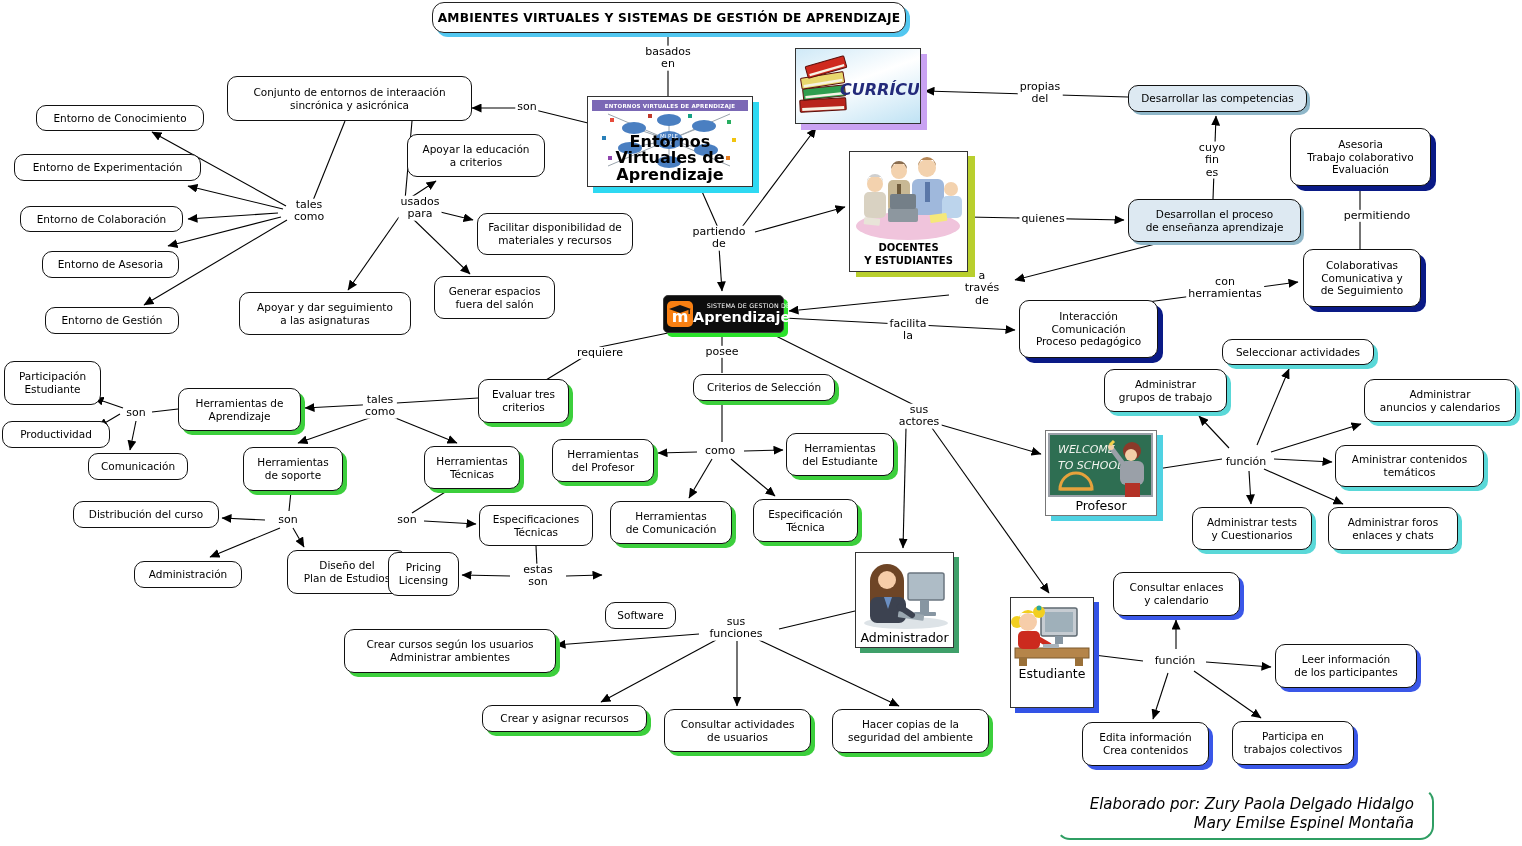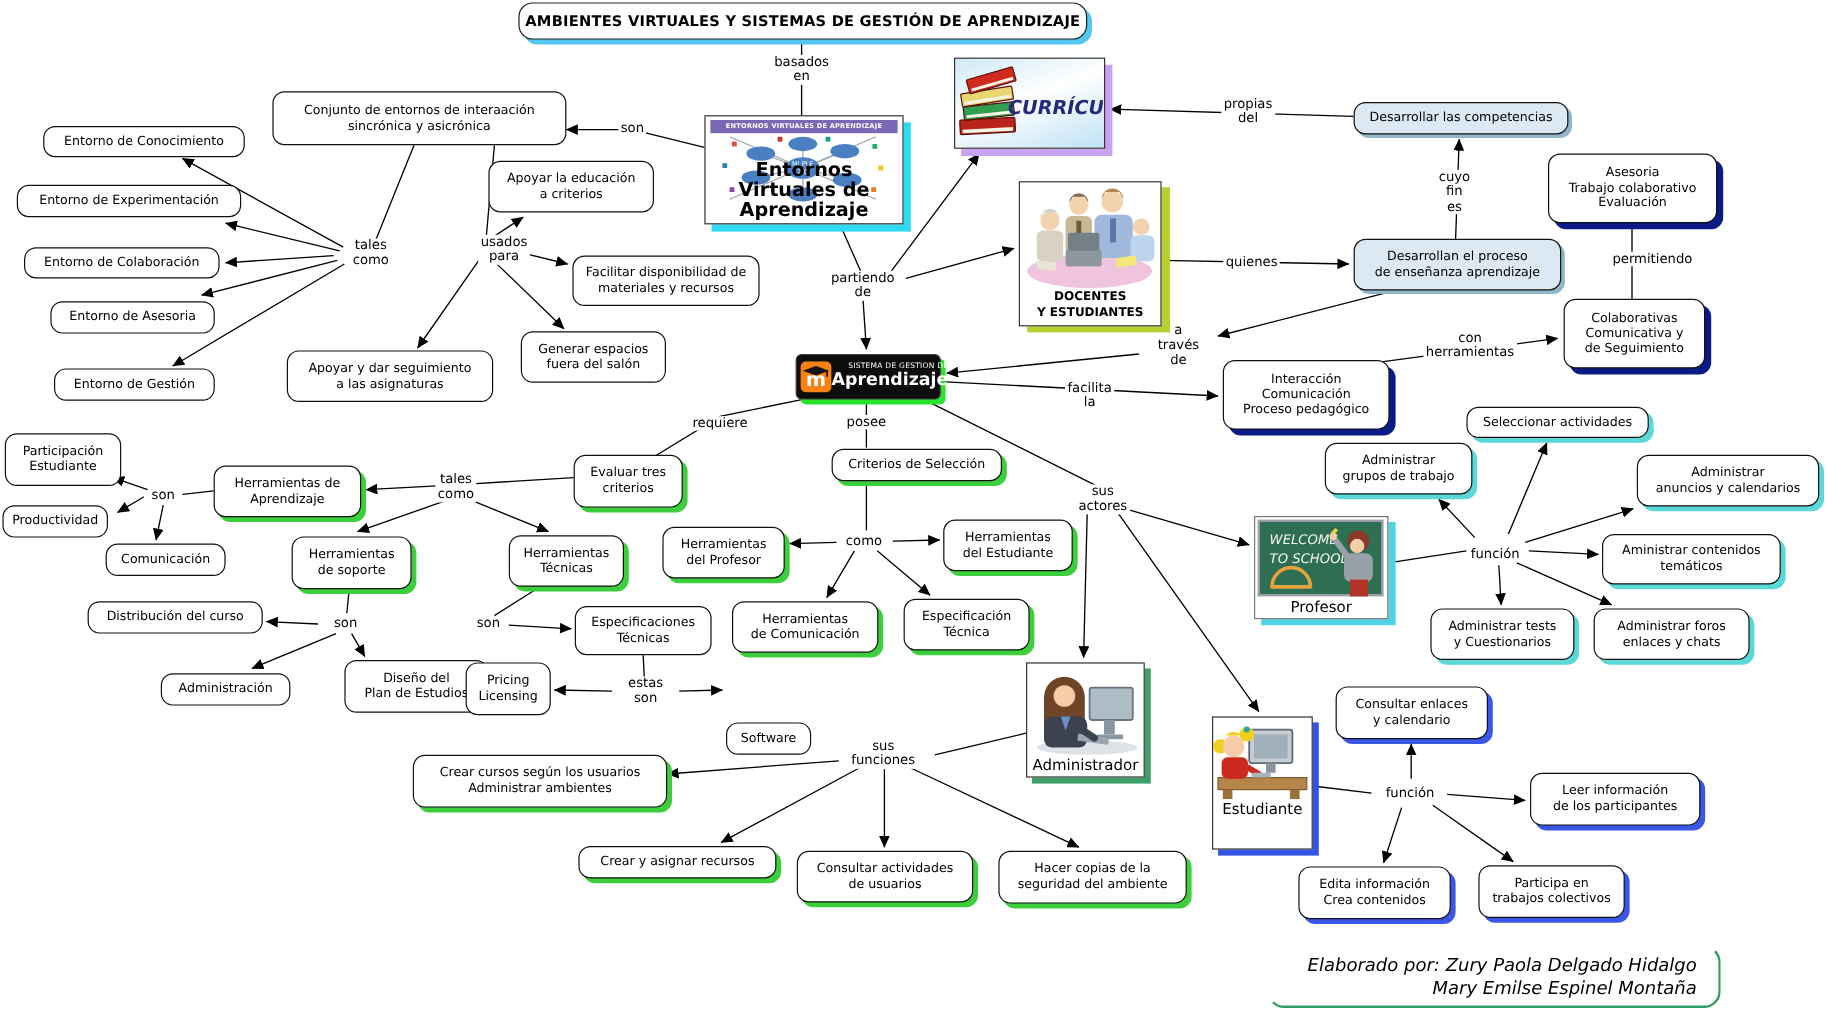--- a/index.html
+++ b/index.html
@@ -190,21 +190,21 @@
 de enseñanza aprendizaje</div>
       <div class="node navy" style="left: 1019px; top: 300px; width: 139px; height: 58px;">Interacción
 Comunicación
 Proceso pedagógico</div>
       <div class="node green" style="left: 478px; top: 379px; width: 91px; height: 44px;">Evaluar tres
 criterios</div>
       <div class="node green" style="left: 178px; top: 388px; width: 123px; height: 43px;">Herramientas de
 Aprendizaje</div>
       <div class="node plain" style="left: 4px; top: 361px; width: 97px; height: 44px;">Participación
 Estudiante</div>
-      <div class="node plain" style="left: 2px; top: 421px; width: 88px; height: 27px;">Productividad</div>
+      <div class="node plain" style="left: 2px; top: 421px; width: 108px; height: 27px;">Productividad</div>
       <div class="node plain" style="left: 88px; top: 453px; width: 100px; height: 27px;">Comunicación</div>
       <div class="node green" style="left: 243px; top: 447px; width: 100px; height: 44px;">Herramientas
 de soporte</div>
       <div class="node green" style="left: 424px; top: 446px; width: 96px; height: 43px;">Herramientas
 Técnicas</div>
       <div class="node green" style="left: 652px; top: 374px; width: 142px; height: 27px; margin-left: 41px;">Criterios de Selección</div>
       <div class="node green" style="left: 552px; top: 439px; width: 102px; height: 43px;">Herramientas
 del Profesor</div>
       <div class="node green" style="left: 786px; top: 433px; width: 108px; height: 43px;">Herramientas
 del Estudiante</div>

